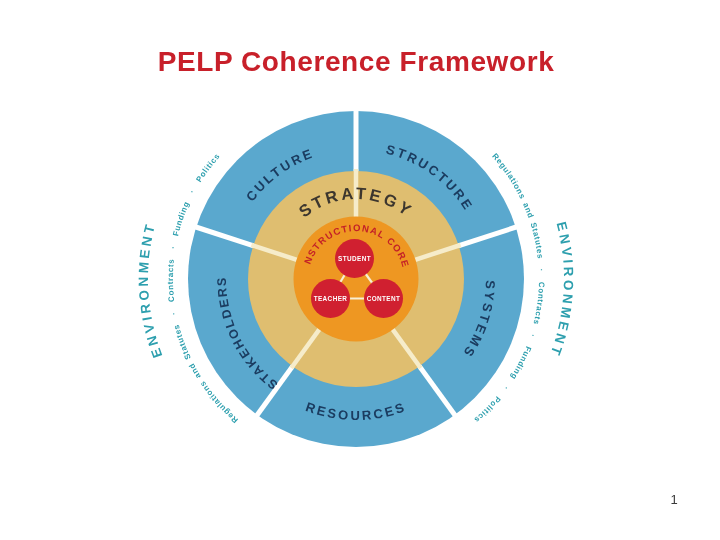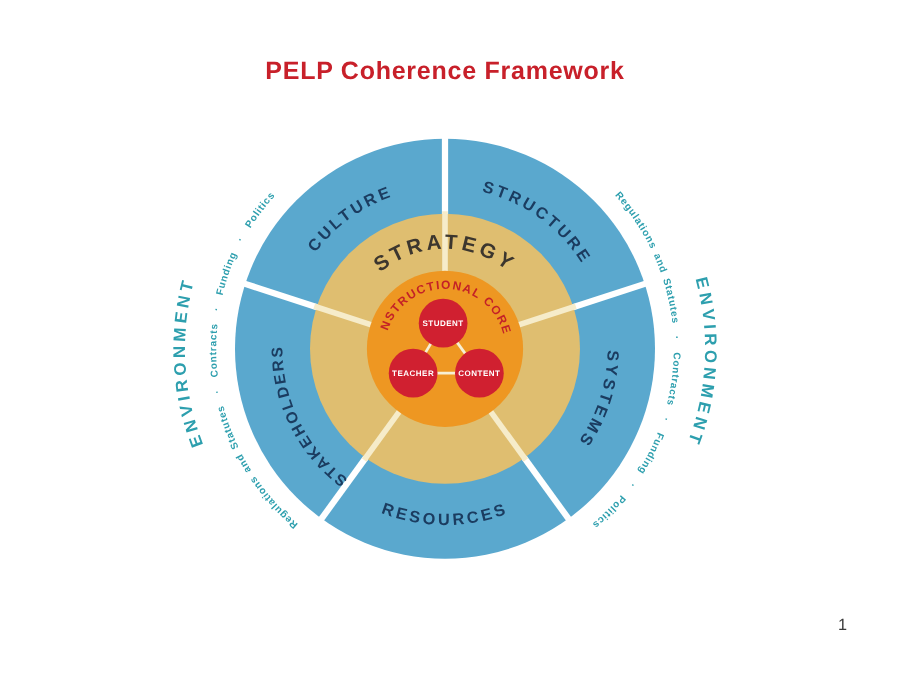--- a/index.html
+++ b/index.html
@@ -7,21 +7,21 @@
     position: relative;
     width: 720px; height: 540px;
     background: #ffffff;
     overflow: hidden;
     font-family: "Liberation Sans", sans-serif;
   }
   .title {
     position: absolute;
     top: 46px; left: 0; width: 712px;
     text-align: center;
-    font-size: 20px; font-weight: bold;
+    font-size: 28px; font-weight: bold;
     letter-spacing: 0.6px;
     color: #c8202a;
   }
   .page-number {
     position: absolute;
     left: 664px; top: 492px;
     width: 20px; text-align: center;
     font-size: 13px;
     color: #3a3a3a;
   }

